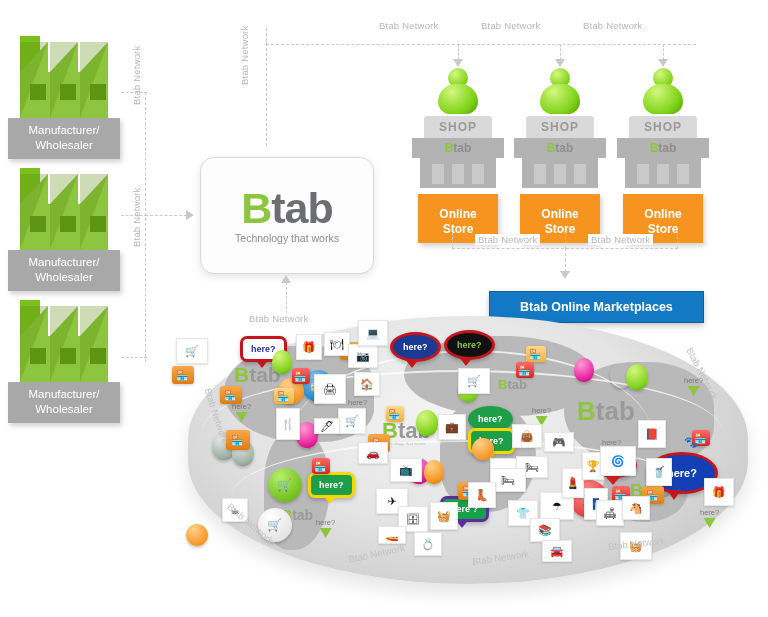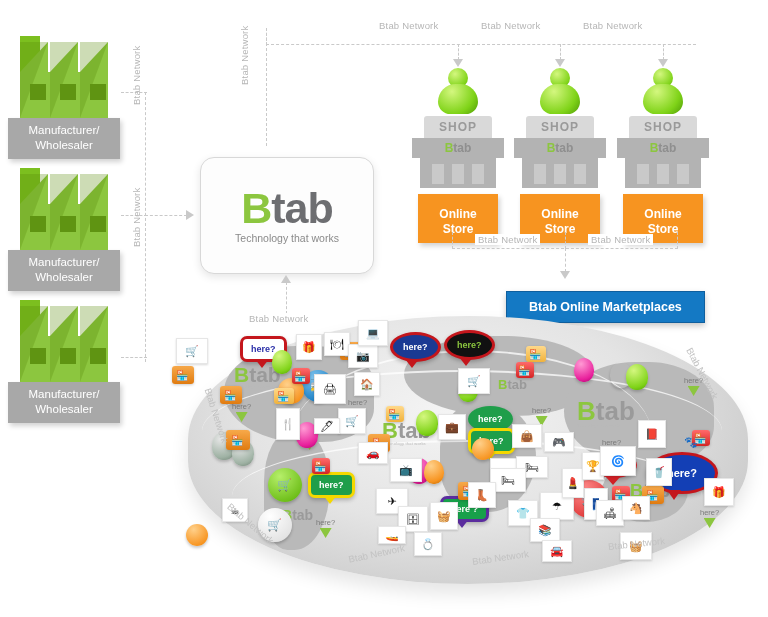--- a/index.html
+++ b/index.html
@@ -60,22 +60,22 @@
   .store .band .g{color:#8cc63f;}
   .store .band .k{color:#8f8f8f;}
   .store .base{position:absolute;left:10px;top:42px;width:76px;height:30px;background:#b3b3b3;}
   .store .win{position:absolute;top:48px;width:12px;height:20px;background:#c9c9c9;}
   .store .p1{left:22px;}.store .p2{left:42px;}.store .p3{left:62px;}
   .onlinestore{width:80px;margin:4px auto 0;background:#f79420;color:#fff;text-align:center;
       font-size:12px;font-weight:bold;line-height:15px;padding:13px 0 6px;
       box-shadow:2px 3px 5px rgba(0,0,0,.18);}
 
   
-  .mkt{position:absolute;left:506px;top:291px;background:#1479c4;color:#fff;
-       font-size:12.5px;font-weight:bold;padding:8px 22px;border:1px solid #0f5f9e;
+  .mkt{position:absolute;left:489px;top:291px;background:#1479c4;color:#fff;
+       font-size:12.5px;font-weight:bold;padding:8px 30px;border:1px solid #0f5f9e;
        box-shadow:0 3px 6px rgba(0,0,0,.22);white-space:nowrap;}
 
   
   .map{position:absolute;left:172px;top:310px;width:596px;height:290px;}
   .globe{position:absolute;left:16px;top:6px;width:560px;height:268px;border-radius:50%/46%;
       background:radial-gradient(ellipse at 46% 36%,#f4f4f4 0%,#e4e4e4 46%,#cfcfcf 74%,#bdbdbd 100%);
       box-shadow:0 10px 18px rgba(0,0,0,.10);}
   .land{position:absolute;background:#b9b9b9;border-radius:40% 55% 45% 60%;}
   .road{position:absolute;border-top:2px solid rgba(255,255,255,.75);border-radius:50%;}
   .btabmark{position:absolute;font-weight:bold;line-height:1;white-space:nowrap;}

